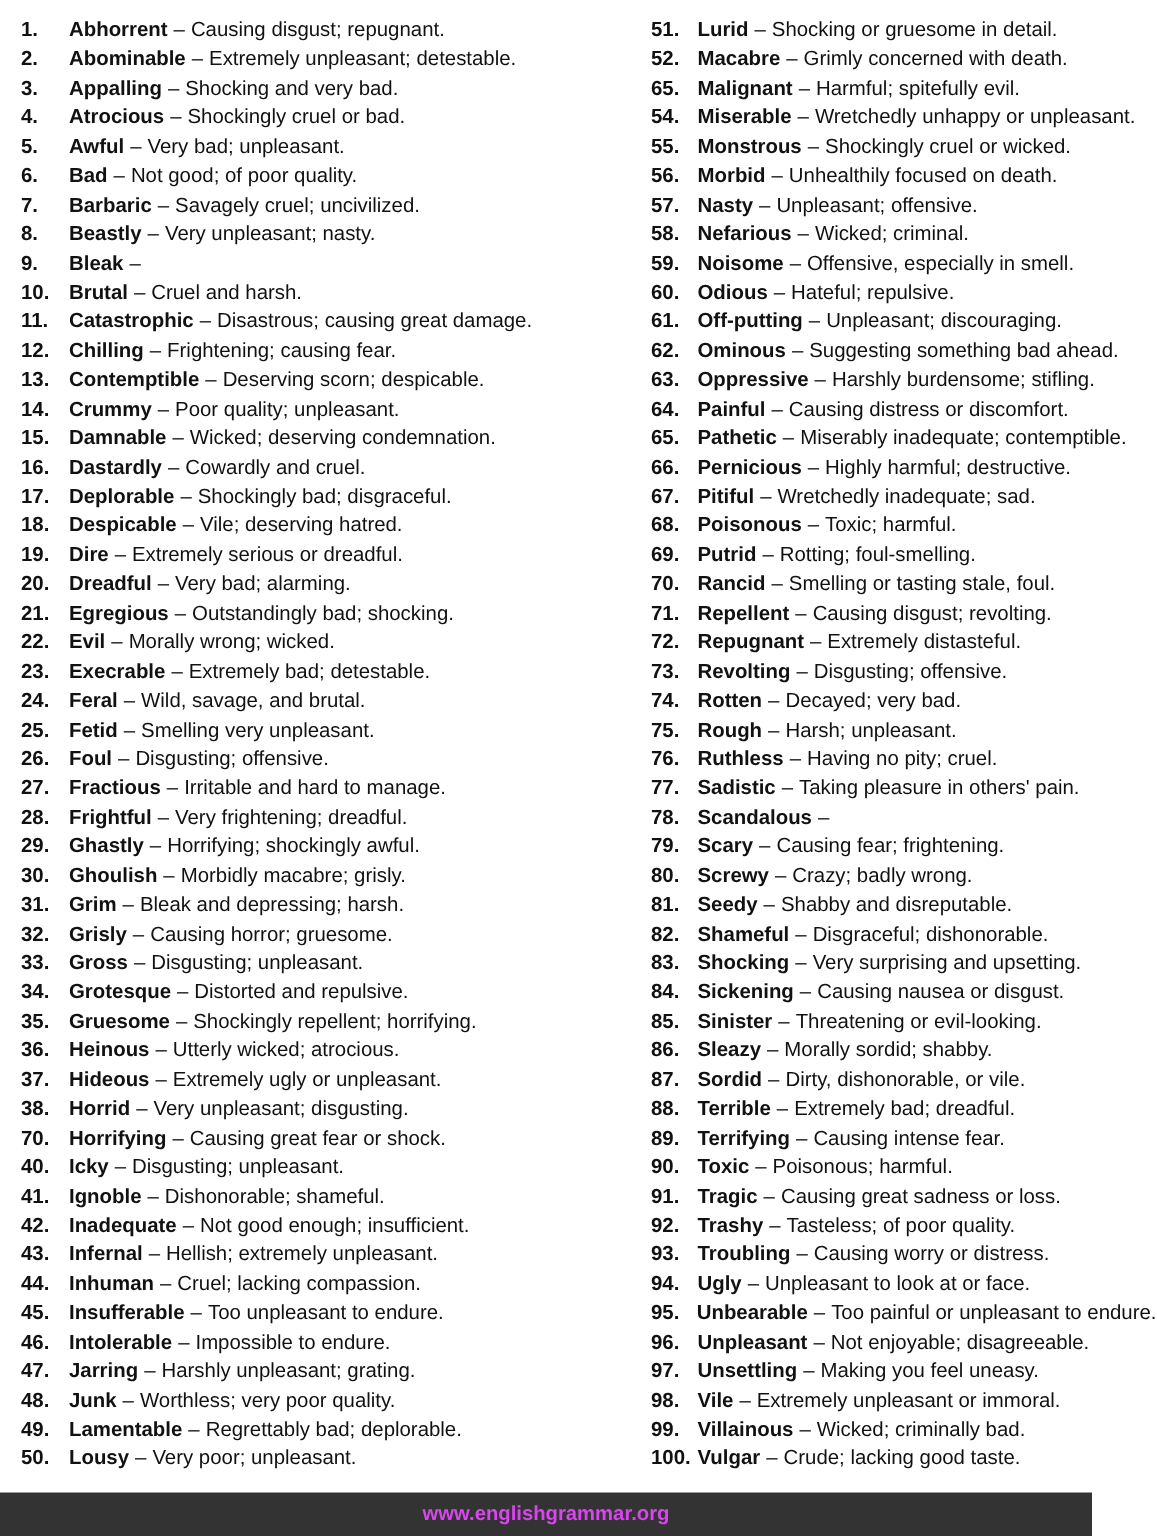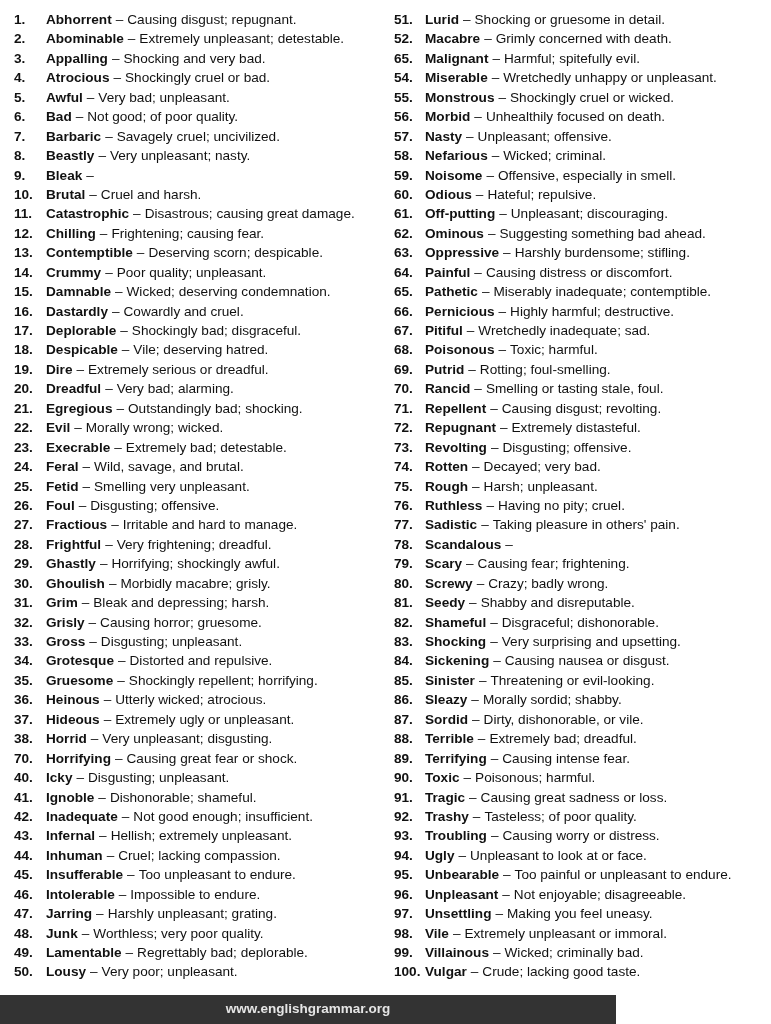--- a/index.html
+++ b/index.html
@@ -8,27 +8,27 @@
       font-family: "Liberation Sans", sans-serif; color: #111;
     }
     .col { position: absolute; top: 10px; }
     .col.left { left: 14px; width: 372px; }
     .col.right { left: 394px; width: 377px; }
     .entry {
       height: 19.44px; line-height: 19.44px; font-size: 13.6px; white-space: nowrap; display: flex;
     }
     .num { font-weight: bold; display: inline-block; }
     .col.left .num { width: 32px; }
-    .col.right .num { width: 31px; }
+    .col.right .num { width: 31px; margin-left: 40px; }
     .word { font-weight: bold; }
     .sep { padding: 0 4px; }
     .def { }
     .footer {
-      position: absolute; left: 0; top: 995px; width: 616px; height: 29px; background: #333333;
-      color: #e5e5e5; font-weight: bold; font-size: 13.5px; text-align: center; line-height: 28px;
+      position: absolute; left: 0; top: 995px; width: 728px; height: 29px; background: #333333;
+      color: #d946ef; font-weight: bold; font-size: 13.5px; text-align: center; line-height: 28px;
     }
   </style>
 </head>
 <body>
 
 <div class="col left" id="col-left">
     <div class="entry">
     <span class="num">1.</span>
     <span class="word">Abhorrent</span>
     <span class="sep">–</span>

